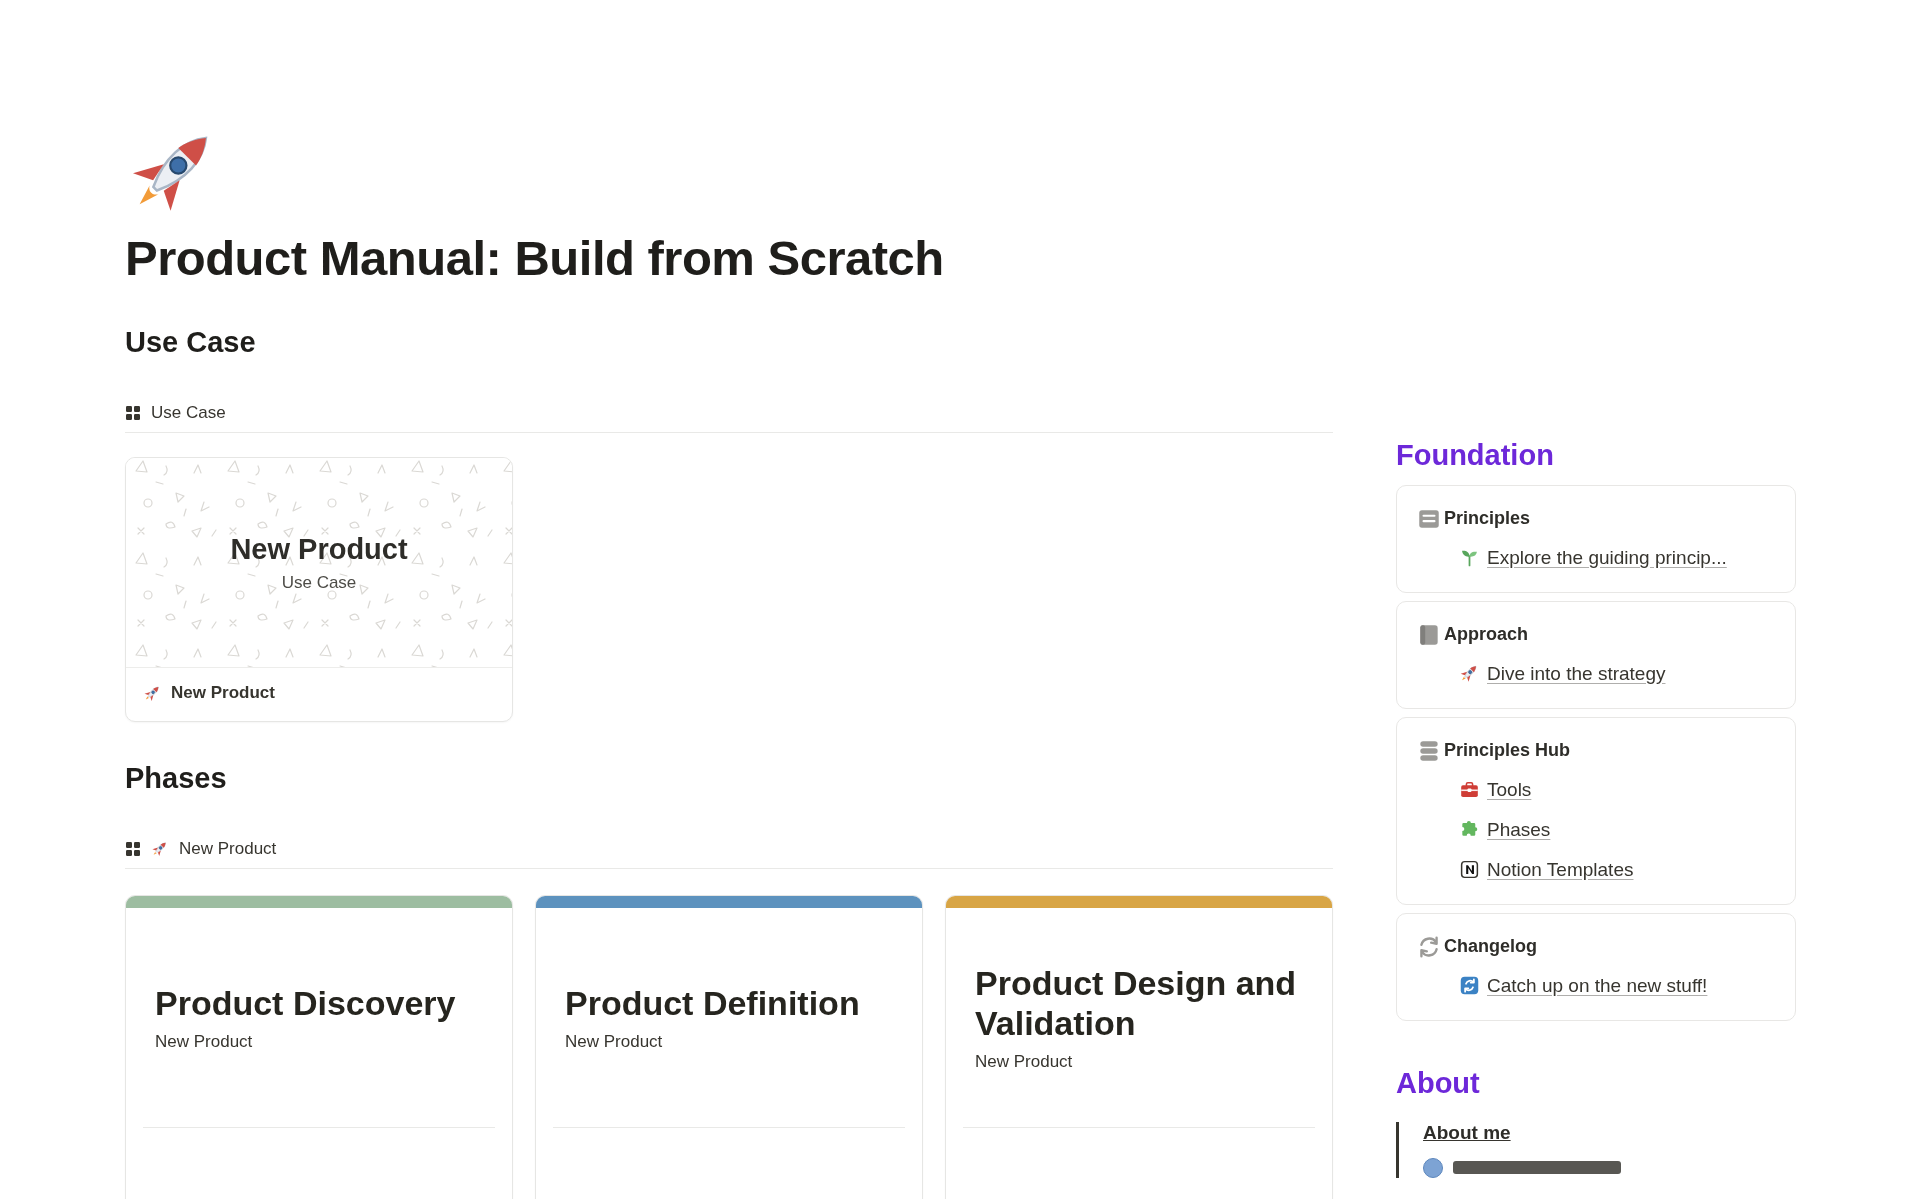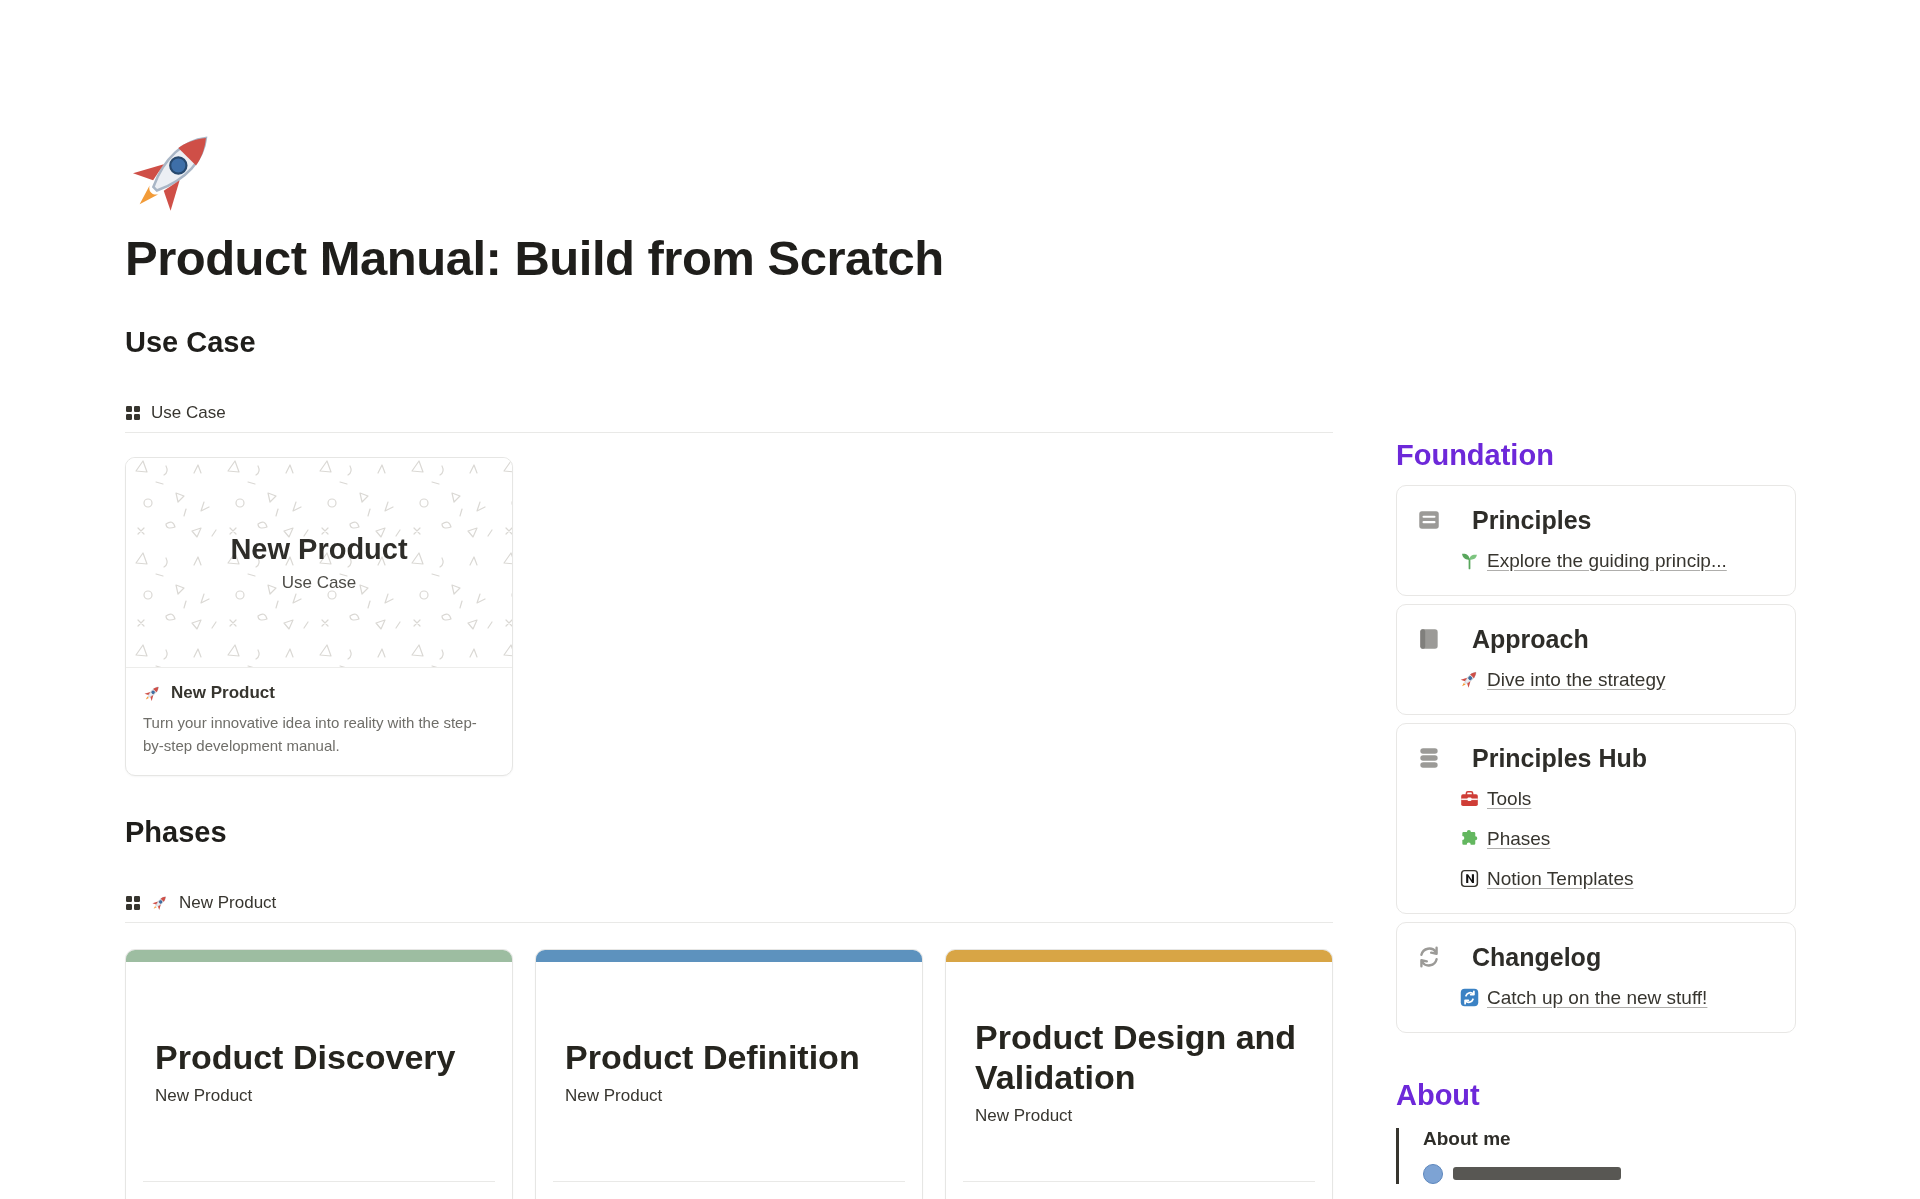--- a/index.html
+++ b/index.html
@@ -48,29 +48,29 @@
   .phase-body { height: 219px; display: flex; flex-direction: column; justify-content: center; padding: 0 29px; }
   .phase-title { font-size: 34px; line-height: 1.18; font-weight: 700; color: #26251f; }
   .phase-sub { margin-top: 9px; font-size: 17px; color: #37352f; }
   .phase-divider { border-top: 1px solid #e9e9e7; margin: 0 17px; }
 
   
   .side-heading { font-size: 29px; line-height: 1.2; font-weight: 700; color: #6d28d9; }
   .side-cards { margin-top: 12px; }
   .side-card { border: 1px solid #e8e7e5; border-radius: 10px; padding: 20px 19px; margin-bottom: 8px;
                background: #fff; }
-  .side-title-row { display: flex; align-items: center; gap: 30px; font-size: 25px; font-weight: 700; color: #2e2d29; }
+  .side-title-row { display: flex; align-items: center; gap: 2px; font-size: 18px; font-weight: 700; color: #2e2d29; }
   .side-title-row .emj { width: 26px; height: 26px; }
   .side-link-row { display: flex; align-items: center; gap: 7px; margin: 12px 0 0 43px; height: 28px; font-size: 19px; }
   .side-link-row .emj { width: 21px; height: 21px; }
   .side-link { color: #37352f; text-decoration: underline; text-decoration-color: rgba(55,53,47,0.4);
                text-underline-offset: 3px; cursor: pointer; }
 
   .about-heading { margin-top: 45px; }
-  .quote-block { margin-top: 15px; border-left: 3px solid #37352f; padding-left: 24px; }
+  .quote-block { margin-top: 21px; border-left: 3px solid #37352f; padding-left: 24px; text-decoration: underline; }
   .quote-title { font-size: 19px; font-weight: 700; color: #2e2d29; }
   .quote-partial { display: flex; align-items: center; gap: 10px; margin-top: 14px; }
   .avatar { width: 20px; height: 20px; border-radius: 50%; background: #7da3d4; border: 1px solid #5d87bd; flex: 0 0 auto; }
   .partial-text-bar { width: 168px; height: 13px; border-radius: 3px; background: #3b3a35; opacity: 0.85; }
 </style>
 </head>
 <body>
 
 <svg width="0" height="0" style="position:absolute" aria-hidden="true">
   <defs>
@@ -185,21 +185,20 @@
           <div class="uc-cover-sub">Use Case</div>
         </div>
       </div>
       <div class="uc-info">
         <div class="uc-title-row">
           <svg class="emj mini-emj">
               <use href="#i-rocket"></use>
             </svg>
           <span>New Product</span>
         </div>
-        <p class="uc-desc">Turn your innovative idea into reality with the step-by-step development manual.</p>
       </div>
     </div>
 
     <h2 class="section-heading">Phases</h2>
 
     <div class="gallery-header">
       <svg class="emj grid-ic">
           <use href="#i-grid"></use>
         </svg>
       <svg class="emj mini-emj">

